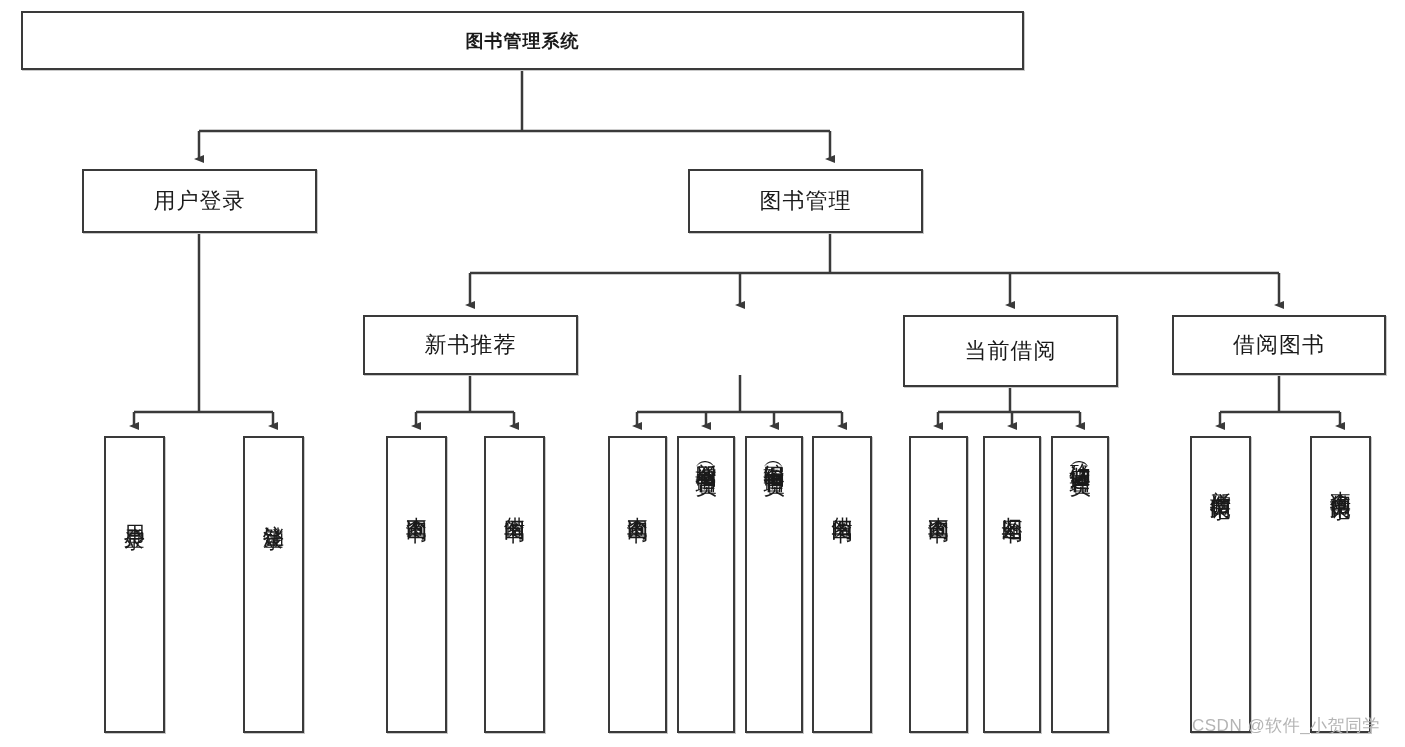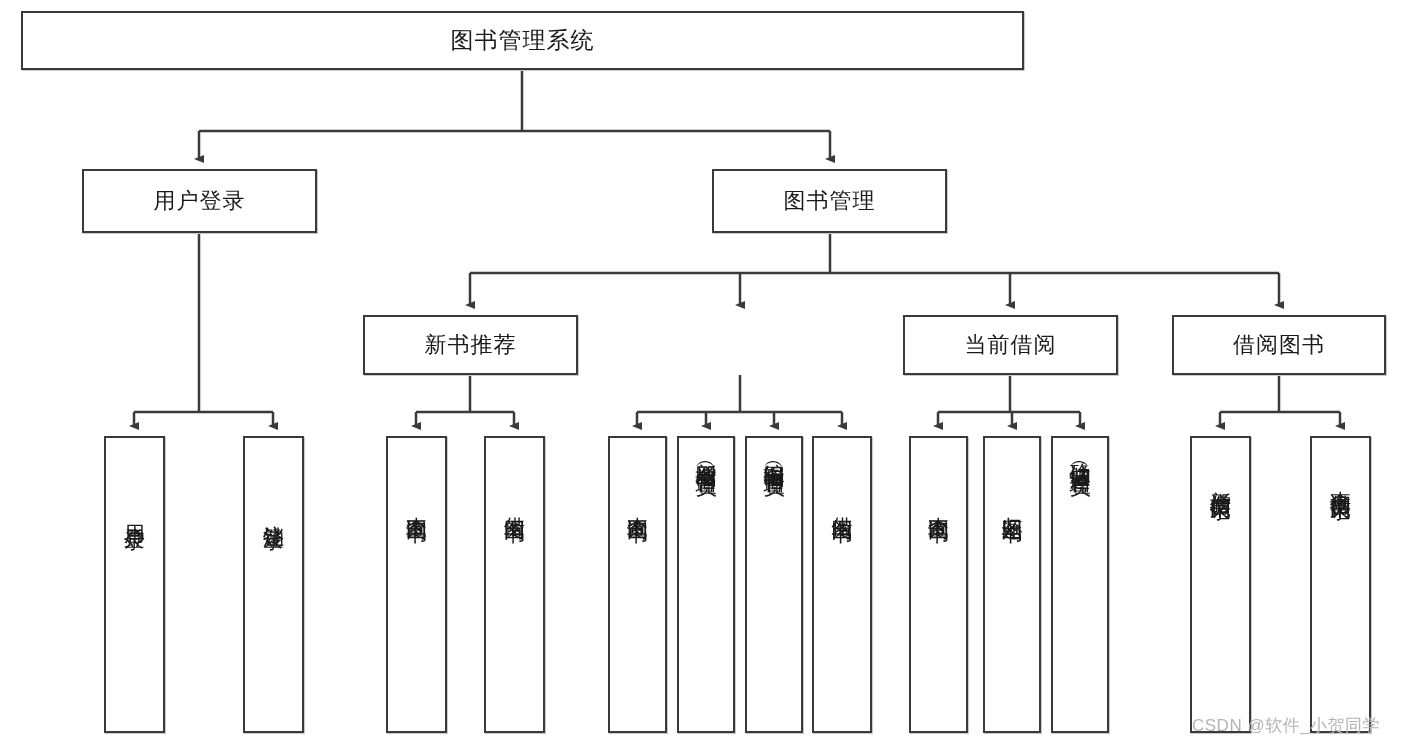--- a/index.html
+++ b/index.html
@@ -22,21 +22,22 @@
     box-sizing: border-box;
     border: 2px solid #3a3a3a;
     background: #ffffff;
     display: flex;
     align-items: center;
     justify-content: center;
     color: #1a1a1a;
     box-shadow: 1px 1px 0 #c9c9c9;
   }
   .node.root {
-    font-size: 23px;
+    font-size: 18px;
+    font-weight: bold;
   }
   .node.lvl2 {
     font-size: 22px;
   }
   .node.lvl3 {
     font-size: 22px;
   }
   .node.leaf {
     font-size: 21px;
     align-items: flex-start;
@@ -131,28 +132,28 @@
     <path class="link-line" marker-end="url(#arrow)" d="M1340,412 L1340,426"></path>
   </svg>
 
   <div class="node root" style="left:21px; top:11px; width:1003px; height:59px;">
     <span class="htext">图书管理系统</span>
   </div>
 
   <div class="node lvl2" style="left:82px; top:169px; width:235px; height:64px;">
     <span class="htext">用户登录</span>
   </div>
-  <div class="node lvl2" style="left:712px; top:169px; width:235px; height:64px;">
+  <div class="node lvl2" style="left:688px; top:169px; width:235px; height:64px;">
     <span class="htext">图书管理</span>
   </div>
 
   <div class="node lvl3" style="left:363px; top:315px; width:215px; height:60px;">
     <span class="htext">新书推荐</span>
   </div>
-  <div class="node lvl3" style="left:903px; top:315px; width:215px; height:60px;font-family:Liberation Mono, monospace;">
+  <div class="node lvl3" style="left:903px; top:315px; width:215px; height:72px;font-family:Liberation Mono, monospace;">
     <span class="htext">当前借阅</span>
   </div>
   <div class="node lvl3" style="left:1172px; top:315px; width:214px; height:60px;">
     <span class="htext">借阅图书</span>
   </div>
 
   <div class="node leaf" style="left:104px; top:436px; width:61px; height:297px; padding-top:70px;">
     <span class="vtext">用户登录</span>
   </div>
   <div class="node leaf" style="left:243px; top:436px; width:61px; height:297px; padding-top:70px;">

